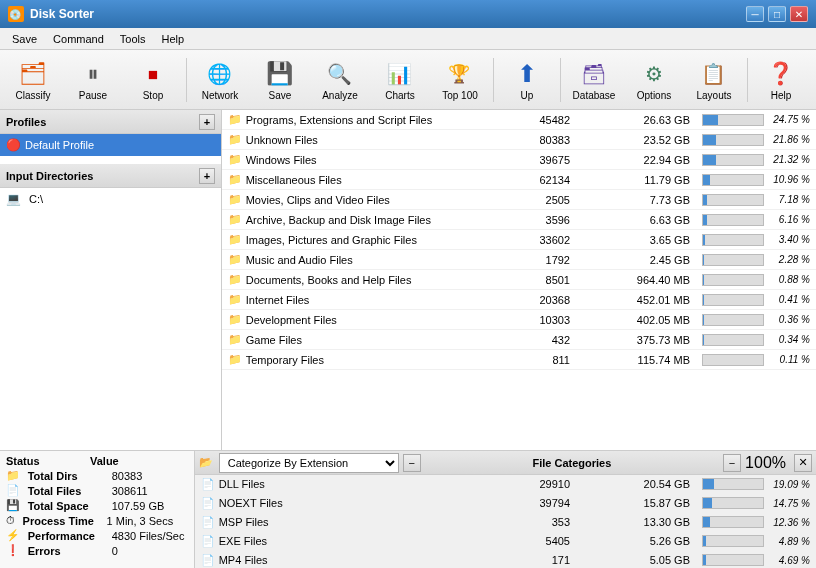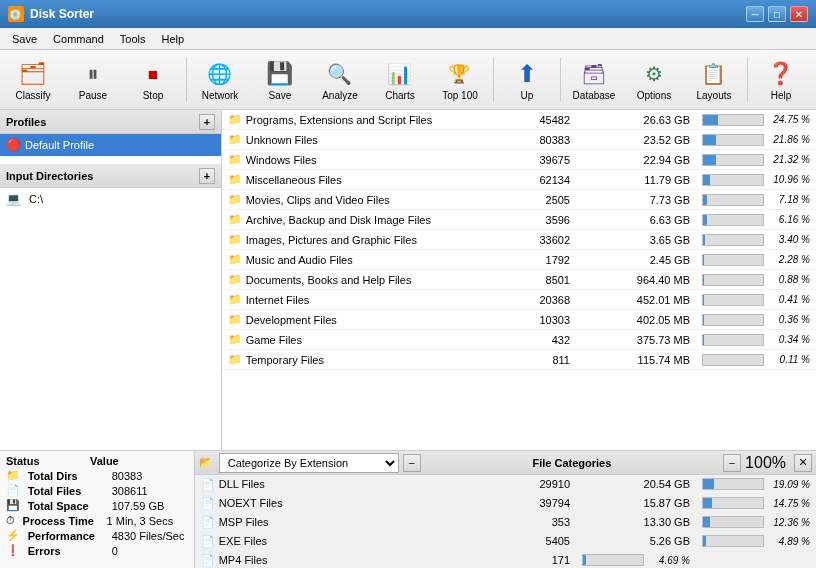--- a/index.html
+++ b/index.html
@@ -649,20 +649,21 @@
             <div class="progress-bar-cell">
     <div class="progress-bg">
       <div class="progress-fill" style="width:4.89%;"></div>
     </div>
     <span class="progress-label">4.89 %</span>
   </div>
           </div>
           <div class="bottom-row">
             <div class="td"><span style="margin-right:4px;font-size:11px;">📄</span>MP4 Files</div>
             <div class="td right">171</div>
+            <div class="td right">5.05 GB</div>
             <div class="progress-bar-cell">
     <div class="progress-bg">
       <div class="progress-fill" style="width:4.69%;"></div>
     </div>
     <span class="progress-label">4.69 %</span>
   </div>
           </div>
         </div>
     </div>
   </div>

